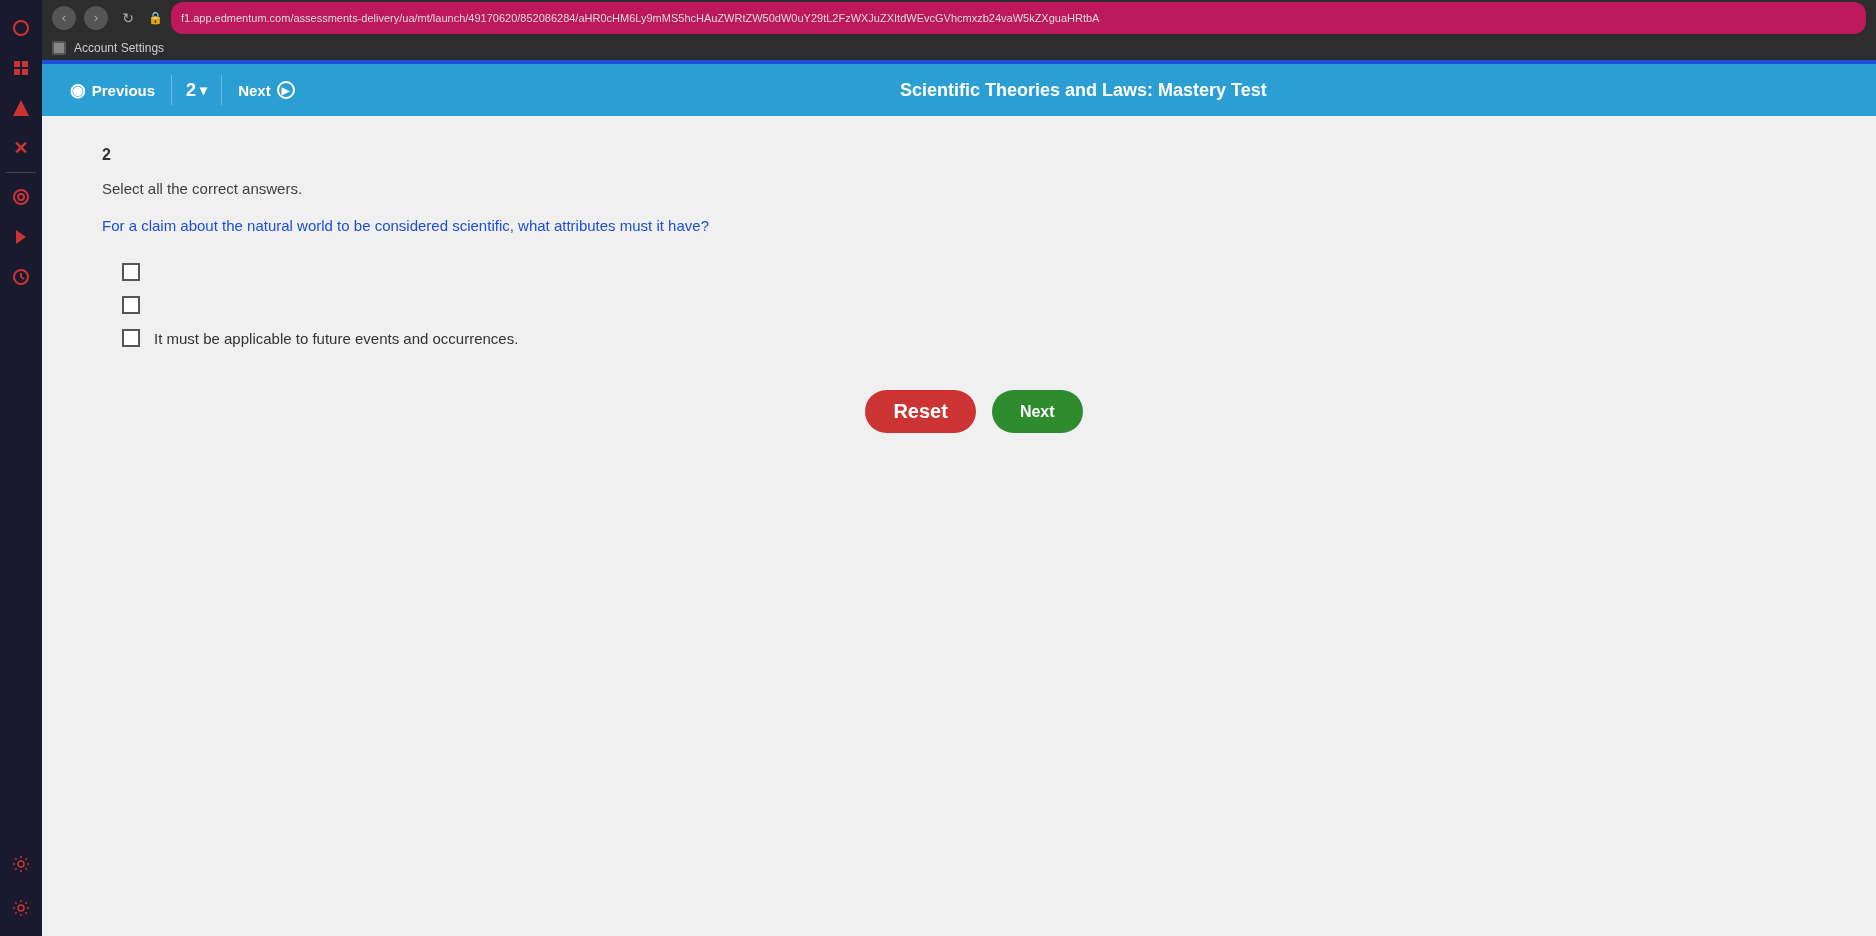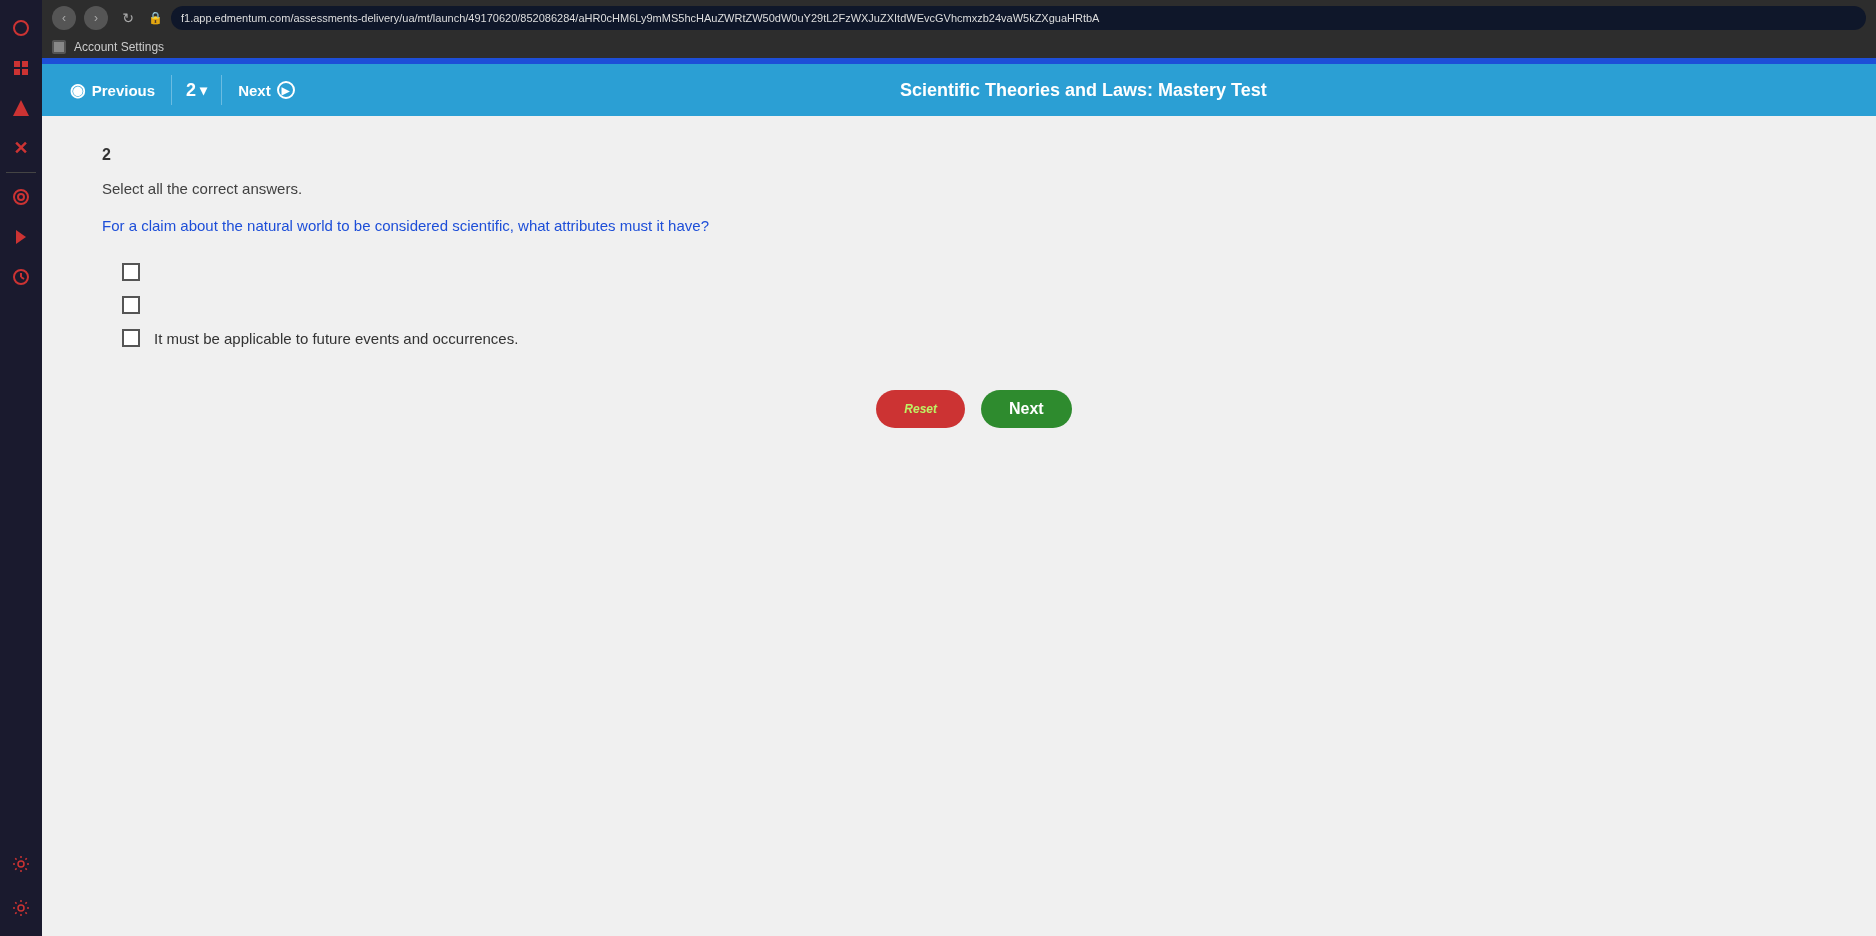--- a/index.html
+++ b/index.html
@@ -76,38 +76,38 @@
       align-items: center;
       justify-content: center;
       font-size: 14px;
     }
     .lock-icon {
       color: #aaa;
       font-size: 12px;
     }
     .url-bar {
       flex: 1;
-      background: #0f172a;
+      background: #be185d;
       border: none;
       border-radius: 12px;
       color: #ddd;
       font-size: 11px;
       padding: 3px 10px;
-      height: 24px;
+      height: 32px;
     }
 
     
     .account-bar {
       background: #2d2d2d;
       height: 28px;
       display: flex;
       align-items: center;
       padding: 0 10px;
       gap: 8px;
-      border-bottom: 6px solid #1d4ed8;
+      border-bottom: 4px solid #1d4ed8;
     }
     .account-icon {
       width: 14px;
       height: 14px;
       background: #555;
       border-radius: 2px;
       display: flex;
       align-items: center;
       justify-content: center;
     }
@@ -250,28 +250,27 @@
 
     .button-row {
       display: flex;
       gap: 16px;
       justify-content: center;
       margin-top: 20px;
     }
 
     .reset-btn {
       background: #cc3333;
-      color: #bef264;
+      color: #ffffff;
       border: none;
       border-radius: 24px;
       padding: 10px 28px;
-      font-size: 12px;
-      font-weight: bold;
-      cursor: pointer;
-      font-style: italic;
+      font-size: 20px;
+      font-weight: bold;
+      cursor: pointer;
     }
 
     .next-btn {
       background: #2e8b2e;
       color: white;
       border: none;
       border-radius: 24px;
       padding: 10px 28px;
       font-size: 16px;
       font-weight: bold;

